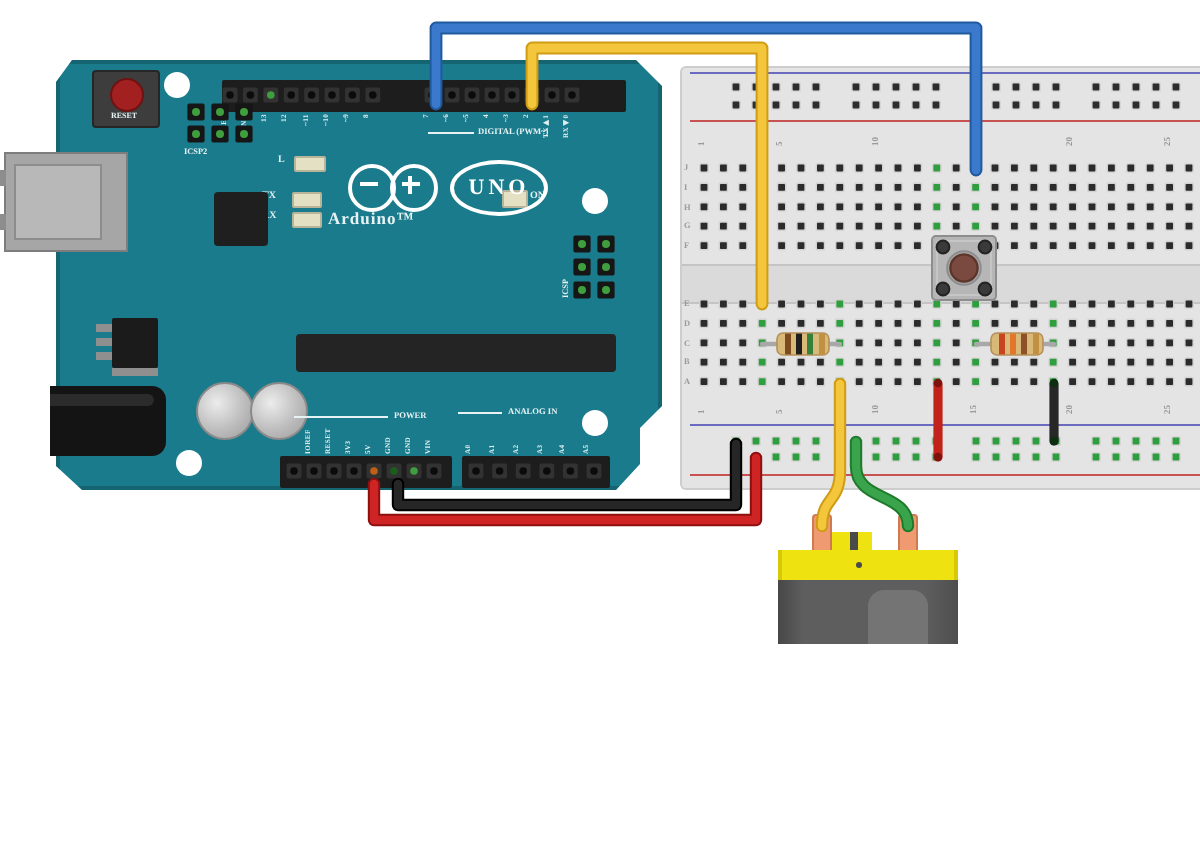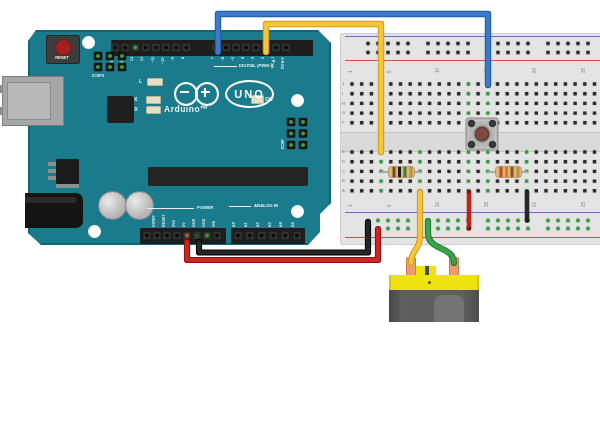--- a/index.html
+++ b/index.html
@@ -1,17 +1,17 @@
 <!DOCTYPE html>
 <html><head>
 <meta charset="utf-8">
 <style>
   html,body{margin:0;padding:0;background:#fff;}
   #canvas{position:relative;width:600px;height:322px;background:#ffffff;overflow:hidden;
-          font-family:Liberation Sans, sans-serif;}
+          font-family:Liberation Serif, serif;}
   .abs{position:absolute;}
   
   #ard-board{left:28px;top:30px;width:303px;height:215px;background:#1a7b8c;
     clip-path:polygon(8px 0,290px 0,303px 13px,303px 173px,292px 184px,292px 202px,280px 215px,13px 215px,0 203px,0 11px);
     box-shadow:inset 0 0 0 2px rgba(0,0,0,.18);}
   .mount{width:13px;height:13px;border-radius:50%;background:#fff;}
   .hdr{background:#1d1d1d;border-radius:1px;}
   .wlab{color:#e6f2f4;font-weight:bold;}
   .vlab{writing-mode:vertical-rl;transform:rotate(180deg);}
   .pinrow{display:flex;}

